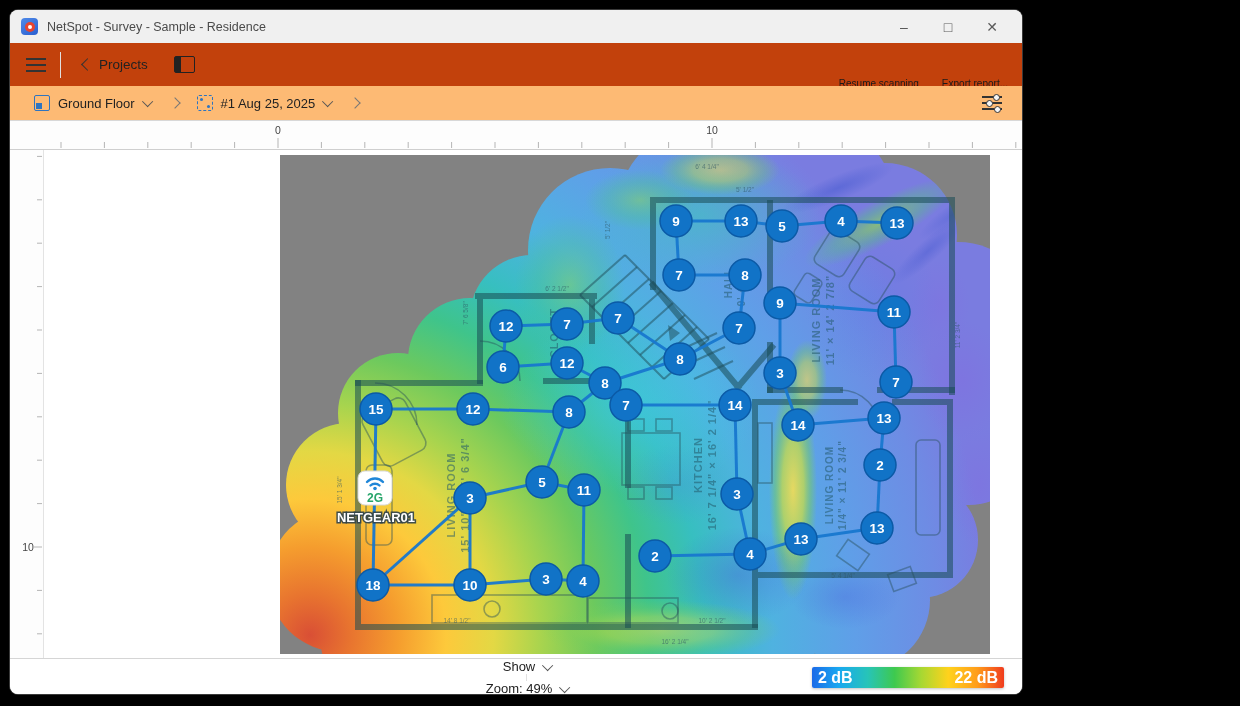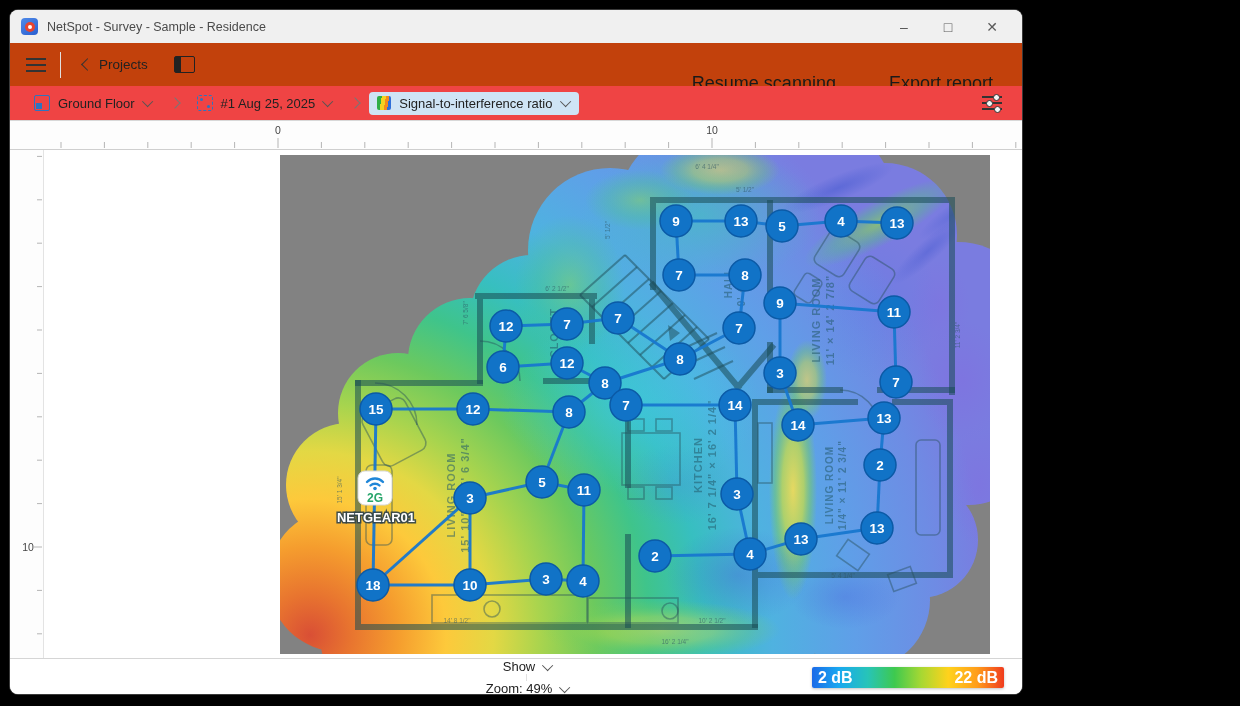--- a/index.html
+++ b/index.html
@@ -14,24 +14,24 @@
   .winbtn{width:44px;height:28px;display:flex;align-items:center;justify-content:center;color:#5a5a5a;font-size:14px;}
   
   .toolbar{height:43px;background:#c2410c;display:flex;align-items:center;position:relative;}
   .burger{width:20px;height:14px;margin:0 14px 0 16px;display:flex;flex-direction:column;justify-content:space-between;}
   .burger i{height:2px;background:#333;display:block;}
   .tdiv{width:1px;height:26px;background:#e0e0e0;margin-right:22px;}
   .backlink{display:flex;align-items:center;font-size:13.5px;color:#222;gap:7px;}
   .chev-left{width:8px;height:8px;border-left:1.8px solid #333;border-bottom:1.8px solid #333;transform:rotate(45deg);}
   .panelicon{width:19px;height:15px;border:1.7px solid #222;border-radius:2px;margin-left:26px;position:relative;}
   .panelicon:before{content:"";position:absolute;left:0;top:0;bottom:0;width:6px;background:#222;}
-  .toolbar-right{position:absolute;right:14px;display:flex;gap:53px;font-size:18px;color:#1a1a1a;margin-top:38px;}
+  .toolbar-right{position:absolute;right:14px;display:flex;gap:23px;font-size:10px;color:#1a1a1a;margin-top:38px;}
   .toolbar-right span{cursor:default;}
   
-  .crumbs{height:34px;background:#ef4444;border-bottom:1px solid #d8d8d8;display:flex;align-items:center;padding-left:16px;position:relative;font-size:13px;color:#222;}
+  .crumbs{height:34px;background:#fdba74;border-bottom:1px solid #d8d8d8;display:flex;align-items:center;padding-left:16px;position:relative;font-size:13px;color:#222;}
   .crumb{display:flex;align-items:center;gap:8px;padding:4px 8px;border-radius:4px;}
   .crumb.sel{background:#cfe4f5;}
   .chev-down{width:7px;height:7px;border-left:1.6px solid #555;border-bottom:1.6px solid #555;transform:rotate(-45deg) translateY(-2px);margin-left:2px;}
   .sep{width:7px;height:7px;border-right:1.6px solid #777;border-top:1.6px solid #777;transform:rotate(45deg);margin:0 10px;}
   .floor-ic{width:14px;height:14px;border:1.6px solid #2e74c0;border-radius:2px;position:relative;}
   .floor-ic:before{content:"";position:absolute;left:1px;bottom:1px;width:6px;height:6px;background:#2e74c0;}
   .snap-ic{width:14px;height:14px;border:1.6px dashed #2e74c0;border-radius:2px;position:relative;}
   .snap-ic:before{content:"";position:absolute;left:2px;top:2px;width:3px;height:3px;background:#2e74c0;border-radius:50%;}
   .snap-ic:after{content:"";position:absolute;right:2px;bottom:2px;width:3px;height:3px;background:#2e74c0;border-radius:50%;}
   .viz-ic{width:14px;height:14px;border-radius:2px;background:linear-gradient(100deg,#2fae46 0 30%,#f5d21f 30% 55%,#f58a1a 55% 75%,#2f6fd8 75%);}
@@ -88,25 +88,20 @@
       <span>Ground Floor</span>
       <span class="chev-down"></span>
     </div>
     <span class="sep"></span>
     <div class="crumb">
       <span class="snap-ic"></span>
       <span>#1 Aug 25, 2025</span>
       <span class="chev-down"></span>
     </div>
     <span class="sep"></span>
-    <div class="crumb sel">
-      <span class="viz-ic"></span>
-      <span>Signal-to-interference ratio</span>
-      <span class="chev-down"></span>
-    </div>
     <div class="sliders">
       <i style="top:1px"></i>
         <i style="top:7px"></i>
         <i style="top:13px"></i>
       <b style="left:11px;top:-1px"></b>
         <b style="left:4px;top:5px"></b>
         <b style="left:12px;top:11px"></b>
     </div>
   </div>
 

